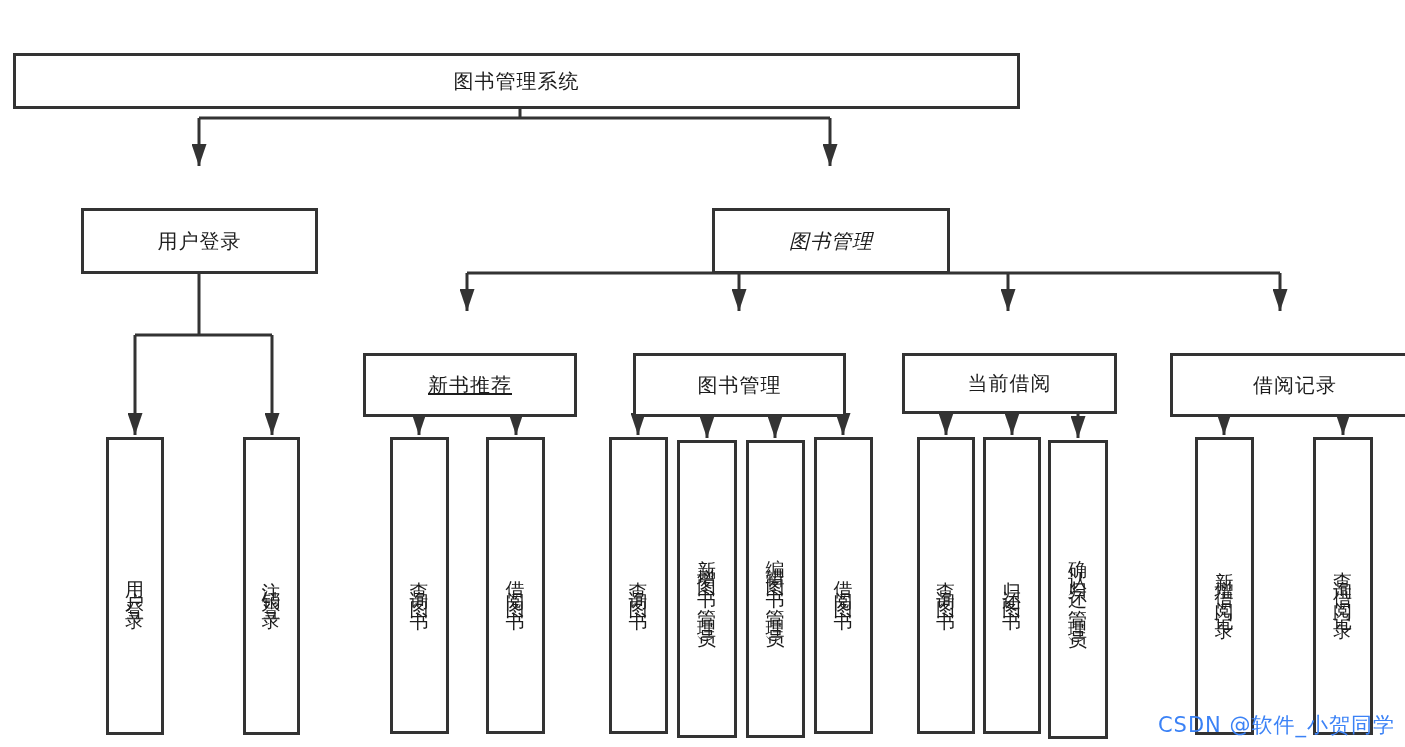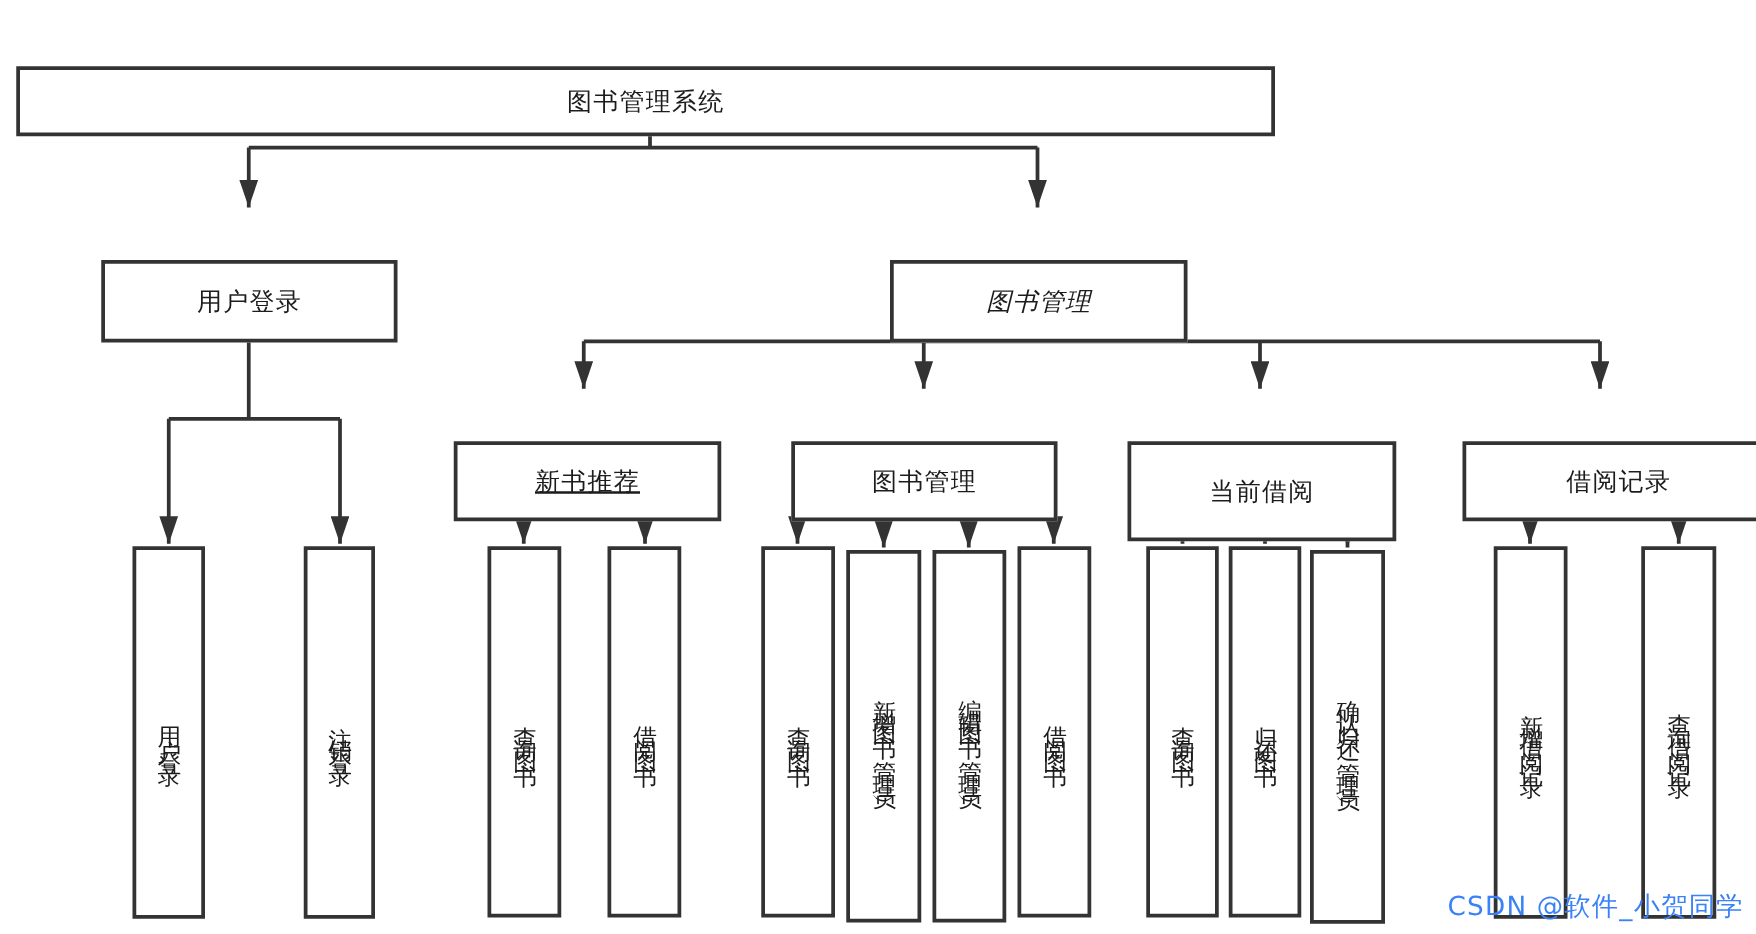--- a/index.html
+++ b/index.html
@@ -24,21 +24,21 @@
     text-orientation:mixed;
     letter-spacing:10px;
     line-height:1;
   }
   
   #root      { left:13px;   top:13px;  width:1007px; height:56px; }
   #login     { left:81px;   top:168px; width:237px;  height:66px; }
   #mgmt      { left:712px;  top:168px; width:238px;  height:66px;font-style:italic; }
   #newbook   { left:363px;  top:313px; width:214px;  height:64px;text-decoration:underline; }
   #borrowcat { left:633px;  top:313px; width:213px;  height:64px; }
-  #current   { left:902px;  top:313px; width:215px;  height:80px; }
+  #current   { left:902px;  top:313px; width:215px;  height:61px; }
   #records   { left:1170px; top:313px; width:250px;  height:64px; }
   #v-userlogin { left:106px;  top:437px; width:58px; height:298px; }
   #v-logout    { left:243px;  top:437px; width:57px; height:298px; }
   #v-q1        { left:390px;  top:437px; width:59px; height:297px; }
   #v-b1        { left:486px;  top:437px; width:59px; height:297px; }
   #v-q2        { left:609px;  top:437px; width:59px; height:297px; }
   #v-add       { left:677px;  top:440px; width:60px; height:298px; }
   #v-edit      { left:746px;  top:440px; width:59px; height:298px; }
   #v-b2        { left:814px;  top:437px; width:59px; height:297px; }
   #v-q3        { left:917px;  top:437px; width:58px; height:297px; }

